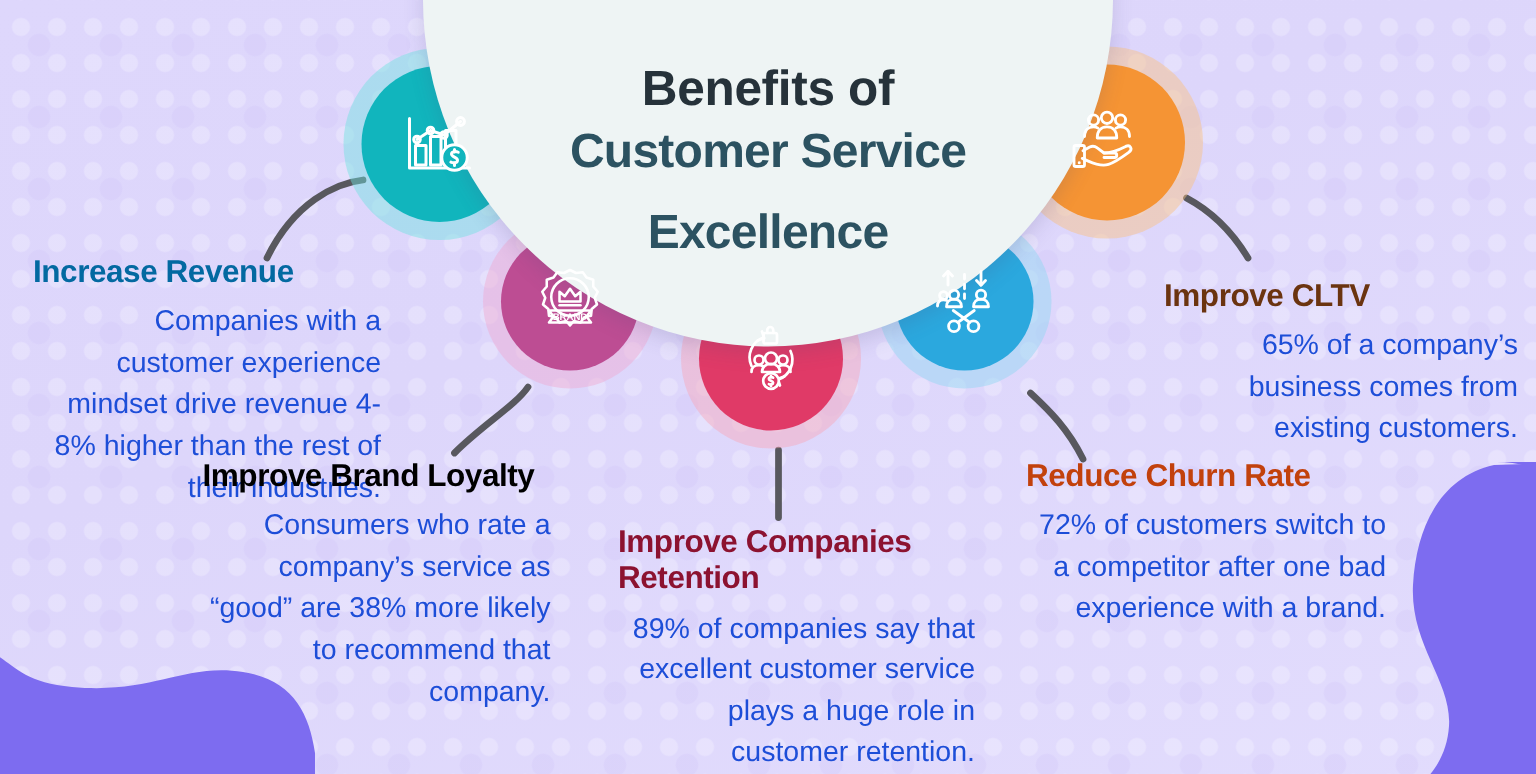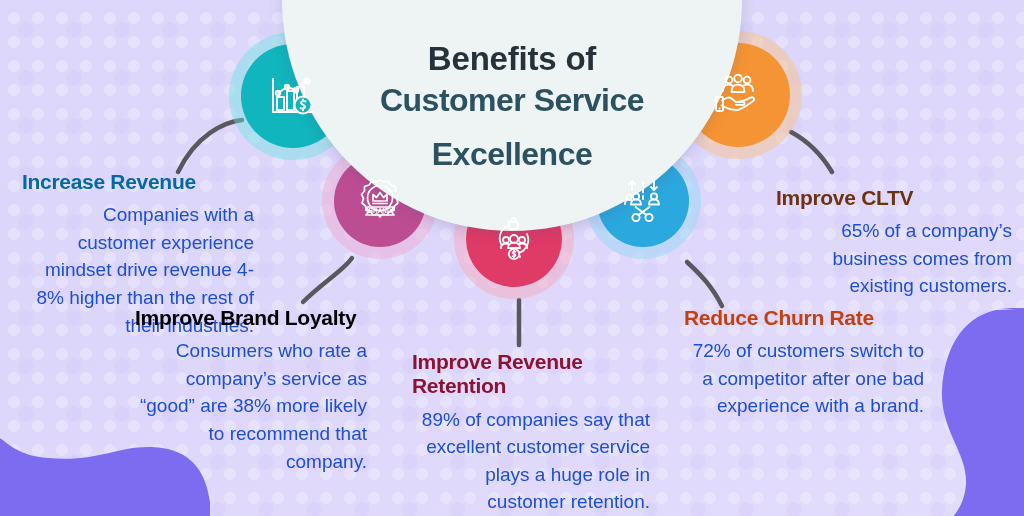--- a/index.html
+++ b/index.html
@@ -271,21 +271,21 @@
     <h3 style="color:#0369a1;">Increase Revenue</h3>
     <p>Companies with a customer experience mindset drive revenue 4-8% higher than the rest of their industries.</p>
   </div>
 
   <div class="block" style="left:135px; top:306px; width:232px;">
     <h3 style="color:#000000;">Improve Brand Loyalty</h3>
     <p>Consumers who rate a company’s service as “good” are 38% more likely to recommend that company.</p>
   </div>
 
   <div class="block" style="left:412px; top:350px; width:238px;">
-    <h3 style="color:#8c1230;">Improve Revenue Retention</h3>
+    <h3 style="color:#8c1230;">Improve Companies Retention</h3>
     <p>89% of companies say that excellent customer service plays a huge role in customer retention.</p>
   </div>
 
   <div class="block" style="left:684px; top:306px; width:240px;">
     <h3 style="color:#c2410c;">Reduce Churn Rate</h3>
     <p>72% of customers switch to a competitor after one bad experience with a brand.</p>
   </div>
 
   <div class="block" style="left:776px; top:170px; width:236px;margin-top:16px;">
     <h3 style="color:#6b3410;">Improve CLTV</h3>

